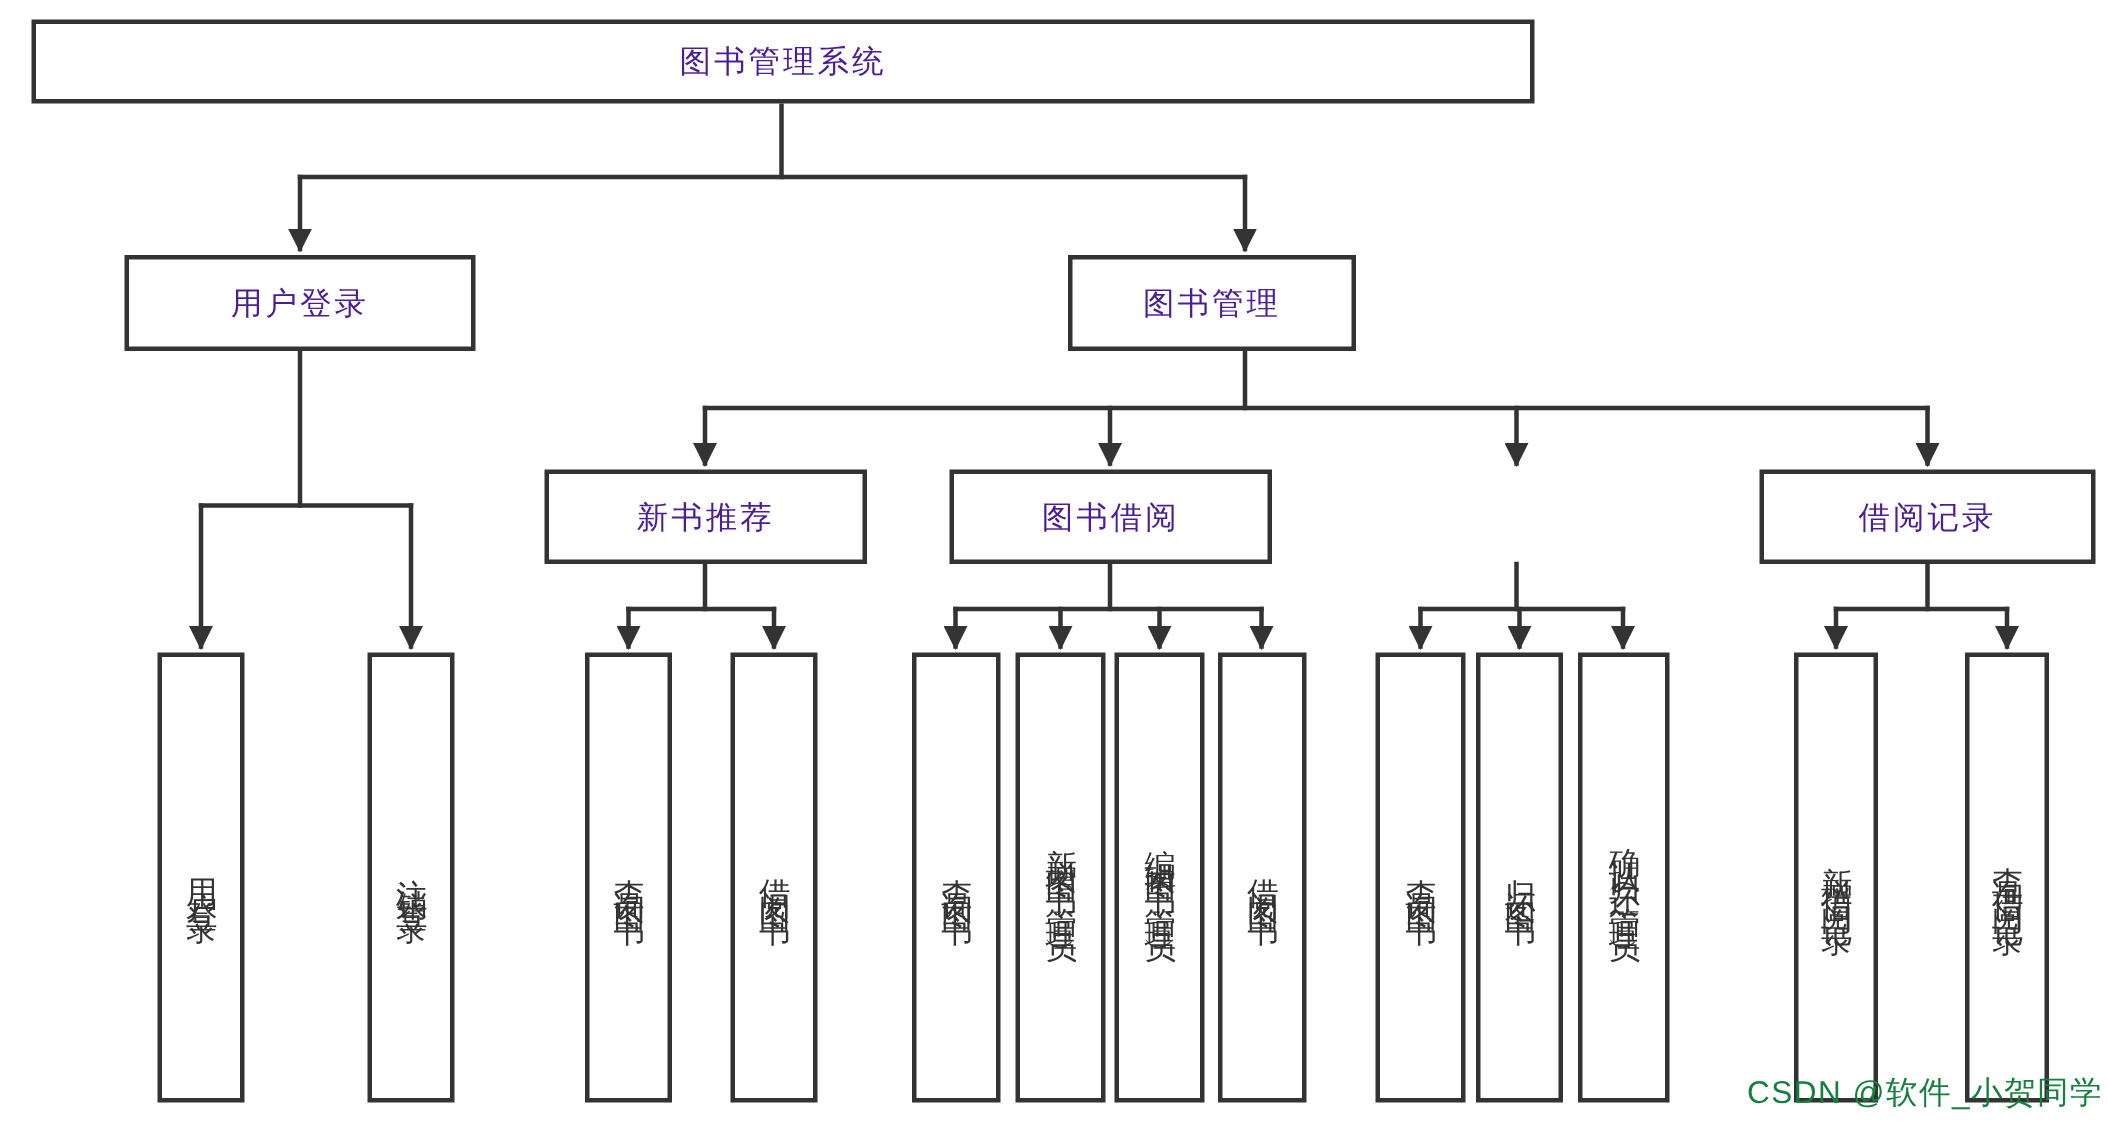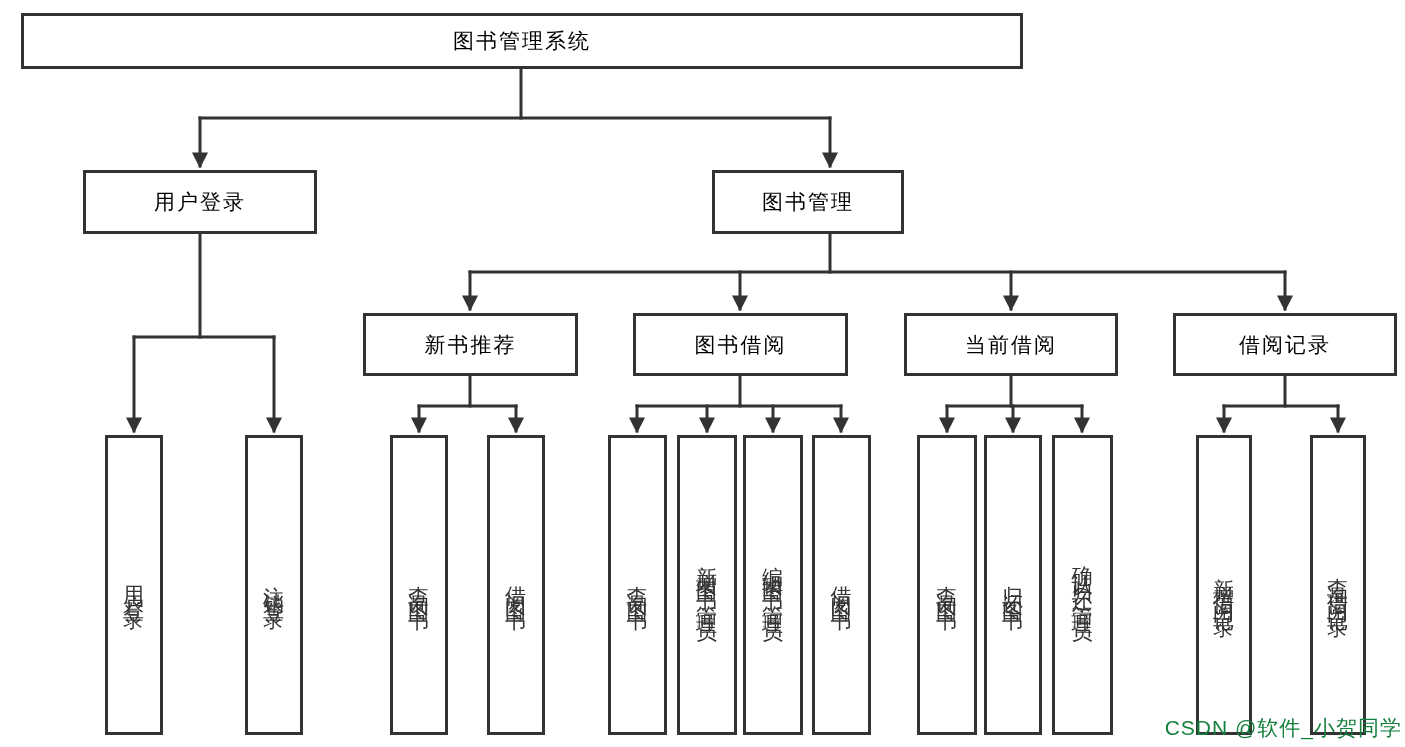--- a/index.html
+++ b/index.html
@@ -27,21 +27,21 @@
     box-sizing: border-box;
     border: 3px solid #333333;
     background: #ffffff;
     display: flex;
     align-items: center;
     justify-content: center;
     z-index: 1;
   }
   .box .hlabel {
     font-size: 21px;
-    color: #000000;
+    color: #4c1d95;
     letter-spacing: 2px;
     white-space: nowrap;
   }
   .leaf {
     top: 435px;
     height: 300px;
   }
   .leaf .vlabel {
     writing-mode: vertical-rl;
     text-orientation: mixed;
@@ -127,23 +127,20 @@
   <div class="box" style="left:712px; top:170px; width:192px; height:64px;">
     <span class="hlabel">图书管理</span>
   </div>
 
   <div class="box" style="left:363px; top:313px; width:215px; height:63px;font-family:Liberation Serif, serif;">
     <span class="hlabel">新书推荐</span>
   </div>
   <div class="box" style="left:633px; top:313px; width:215px; height:63px;">
     <span class="hlabel">图书借阅</span>
   </div>
-  <div class="box" style="left:904px; top:313px; width:214px; height:63px;">
-    <span class="hlabel">当前借阅</span>
-  </div>
   <div class="box" style="left:1173px; top:313px; width:224px; height:63px;">
     <span class="hlabel">借阅记录</span>
   </div>
 
   <div class="box leaf" style="left:105px; width:58px;">
     <span class="vlabel">用户登录</span>
   </div>
   <div class="box leaf" style="left:245px; width:58px;">
     <span class="vlabel">注销登录</span>
   </div>

